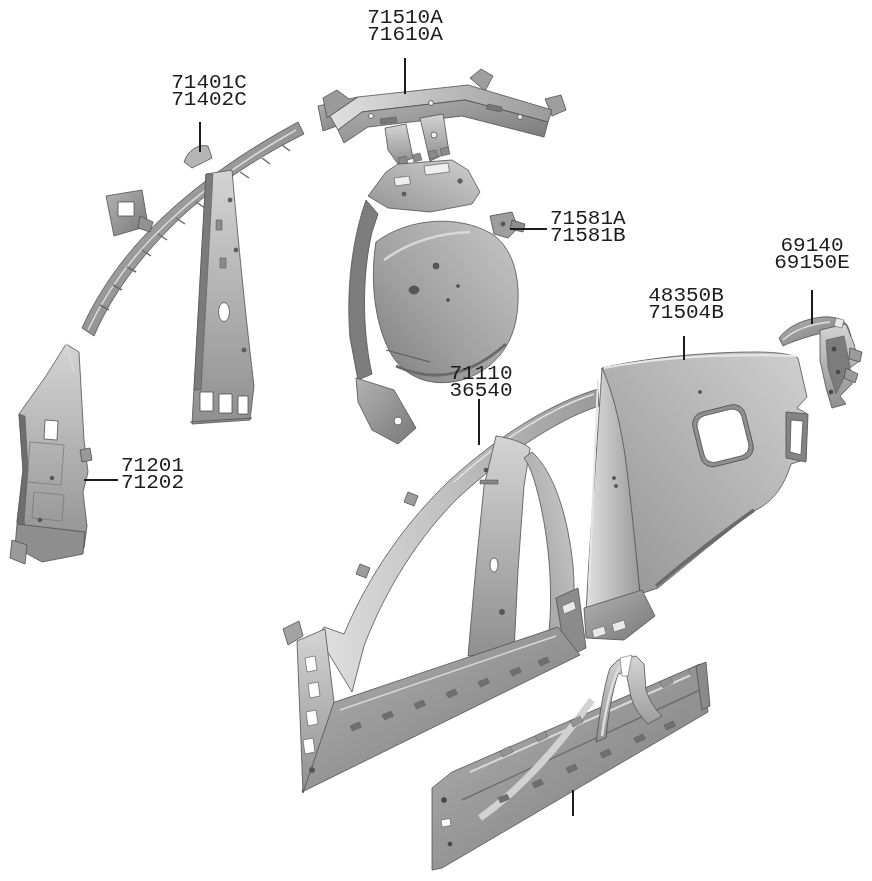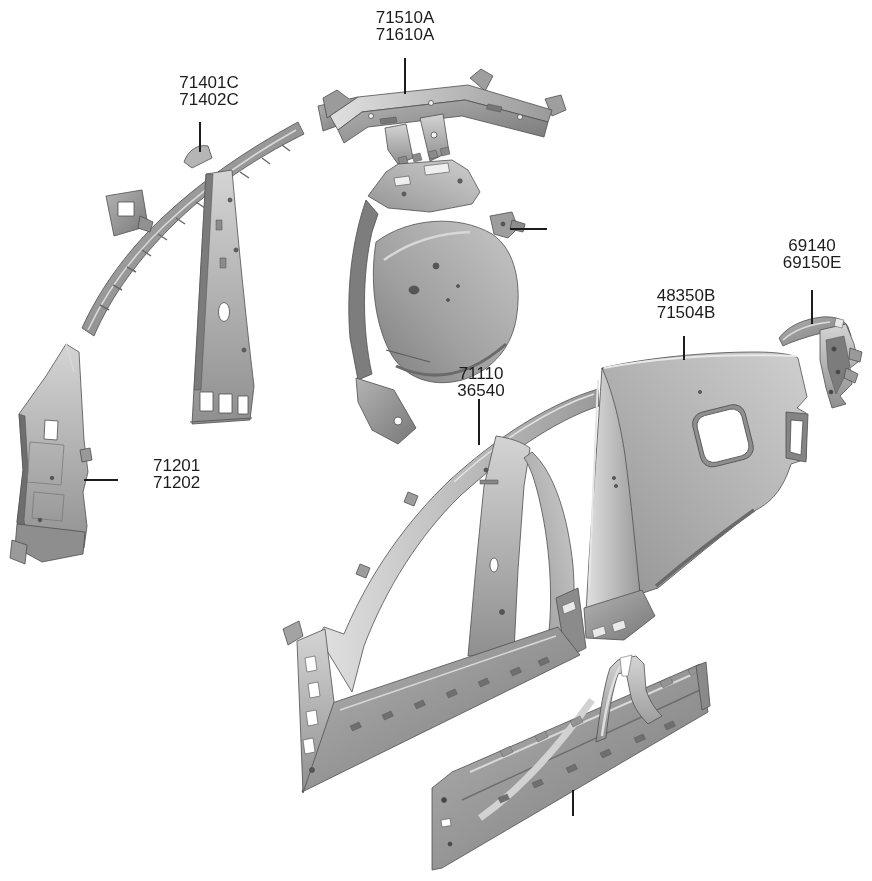--- a/index.html
+++ b/index.html
@@ -8,26 +8,27 @@
     width:872px;height:881px;
     background:#ffffff;
     font-family:"Liberation Sans", sans-serif;
     overflow:hidden;
   }
   .diagram-svg{position:absolute;left:0;top:0;}
   .callout{
     position:absolute;
     width:110px;
     text-align:center;
-    font-size:17px;
+    font-size:21px;
     line-height:16.5px;
     letter-spacing:0px;
     color:#1c1c1c;
     cursor:pointer;
     white-space:nowrap;
+    font-family:Liberation Mono, monospace;
   }
   .callout.left{text-align:left;}
   .callout span{display:block;}
 </style>
 </head>
 <body>
 
 <div class="canvas">
 
   <svg class="diagram-svg" width="872" height="881" viewBox="0 0 872 881">
@@ -228,35 +229,39 @@
   <div class="callout" style="left:350px;top:10px;">
     <span>71510A</span>
     <span>71610A</span>
   </div>
 
   <div class="callout" style="left:154px;top:75px;">
     <span>71401C</span>
     <span>71402C</span>
   </div>
 
+  <div class="callout left" style="left:550px;top:211px;">
+    <span>71581A</span>
+    <span>71581B</span>
+  </div>
 
   <div class="callout" style="left:757px;top:238px;">
     <span>69140</span>
     <span>69150E</span>
   </div>
 
   <div class="callout" style="left:631px;top:288px;">
     <span>48350B</span>
     <span>71504B</span>
   </div>
 
   <div class="callout" style="left:426px;top:366px;">
     <span>71110</span>
     <span>36540</span>
   </div>
 
-  <div class="callout left" style="left:121px;top:458px;margin-left:32px;">
+  <div class="callout left" style="left:121px;top:458px;">
     <span>71201</span>
     <span>71202</span>
   </div>
 
 
 </div>
 
 </body></html>

